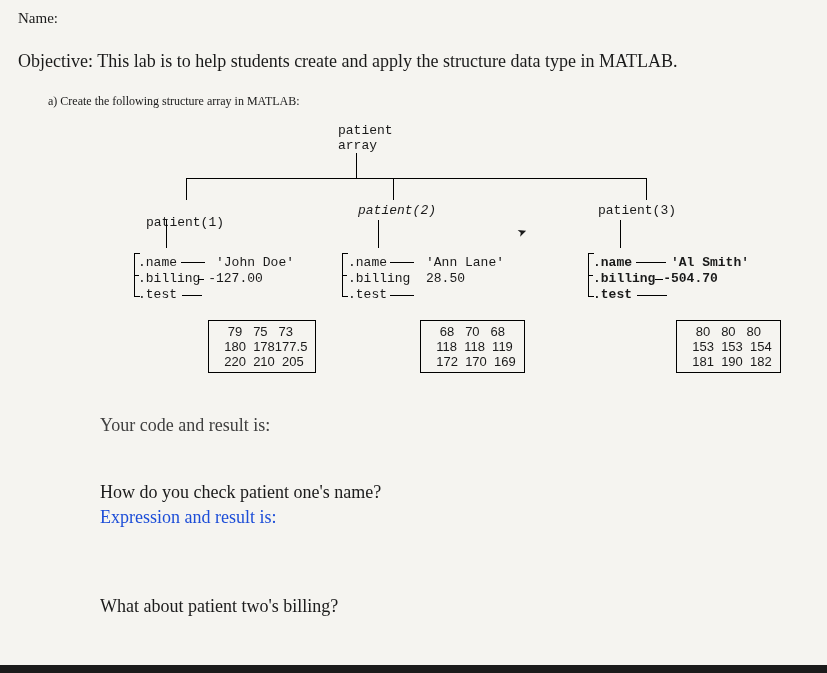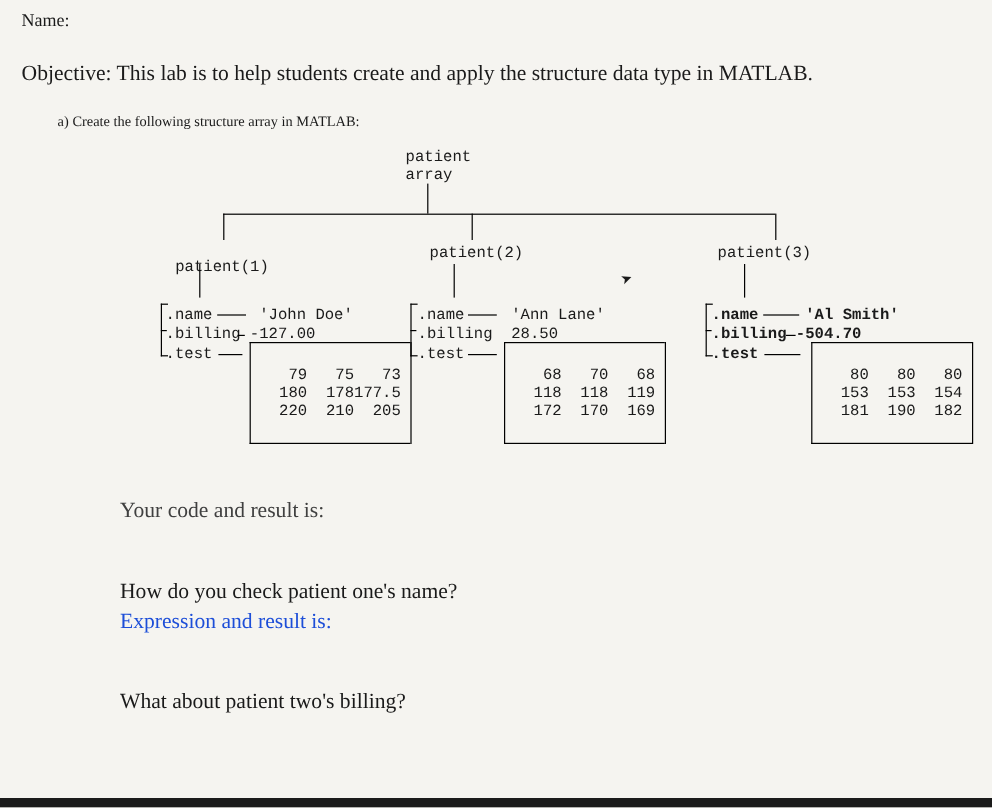--- a/index.html
+++ b/index.html
@@ -31,21 +31,21 @@
   }
   
   .v1 { position:absolute; border-left:1px solid #000; top:30px; left:298px; height:25px; }
   .h1 { position:absolute; border-top:1px solid #000; top:55px; left:128px; width:460px; }
   .v-p1 { position:absolute; border-left:1px solid #000; top:55px; left:128px; height:22px; }
   .v-p2 { position:absolute; border-left:1px solid #000; top:55px; left:335px; height:22px; }
   .v-p3 { position:absolute; border-left:1px solid #000; top:55px; left:588px; height:22px; }
 
   .patient { position:absolute; white-space: pre; }
   .p1 { top:92px; left:88px; }
-  .p2 { top:80px; left:300px; }
+  .p2 { top:80px; left:300px;font-style:italic; }
   .p3 { top:80px; left:540px; }
 
   .pstem { position:absolute; border-left:1px solid #000; height:28px; }
   .ps1 { top:97px; left:108px; }
   .ps2 { top:97px; left:320px; }
   .ps3 { top:97px; left:562px; }
 
   .fields { position:absolute; white-space: pre; line-height: 16px; }
   .f1 { top:132px; left:80px; }
   .f2 { top:132px; left:290px; }
@@ -73,27 +73,28 @@
   .billln1 { top:156px; left:140px; width:6px; }
   .testln1 { top:172px; left:124px; width:20px; }
   .nameln2 { top:139px; left:332px; width:24px; }
   .testln2 { top:172px; left:332px; width:24px; }
   .nameln3 { top:139px; left:578px; width:30px; }
   .billln3 { top:156px; left:597px; width:8px; }
   .testln3 { top:172px; left:579px; width:30px; }
 
   .matrix {
     position:absolute;
-    font-family:Liberation Mono, monospace;
+    font-family:Liberation Sans, sans-serif;
     font-size:13px;
     white-space:pre;
-    padding:19px 8px;
+    padding:3px 8px;
     border:1px solid #000;
     border-right:none;
     line-height:15px;
+    margin-top:35px;
   }
   .matrix::after {
     content:"";
     position:absolute;
     top:-1px; right:-1px; bottom:-1px;
     width:0;
     border-right:1px solid #000;
   }
   .m1 { top:162px; left:150px; }
   .m2 { top:162px; left:362px; }
@@ -102,21 +103,21 @@
   .cursor {
     position:absolute;
     top:100px; left:460px;
     font-size:16px;
     transform: rotate(-20deg);
   }
 
   .code-prompt { font-size:18px; color:#404040; margin-left:82px; margin-top:2px; }
   .q1 { font-size:18px; margin-left:82px; margin-top:46px; }
   .expr { font-size:18px; color:#1d4ed8; margin-left:82px; margin-top:4px; }
-  .q2 { font-size:18px; margin-left:82px; margin-top:46px; }
+  .q2 { font-size:18px; margin-left:82px; margin-top:68px; }
   .bottom-bar { position:absolute; left:0; right:0; bottom:0; height:8px; background:#1b1b1b; }
 </style>
 </head>
 <body>
 
 <div class="name-line">Name:</div>
 <div class="objective">Objective: This lab is to help students create and apply the structure data type in MATLAB.</div>
 <div class="task">a)    Create the following structure array in MATLAB:</div>
 
 <div class="diagram">

